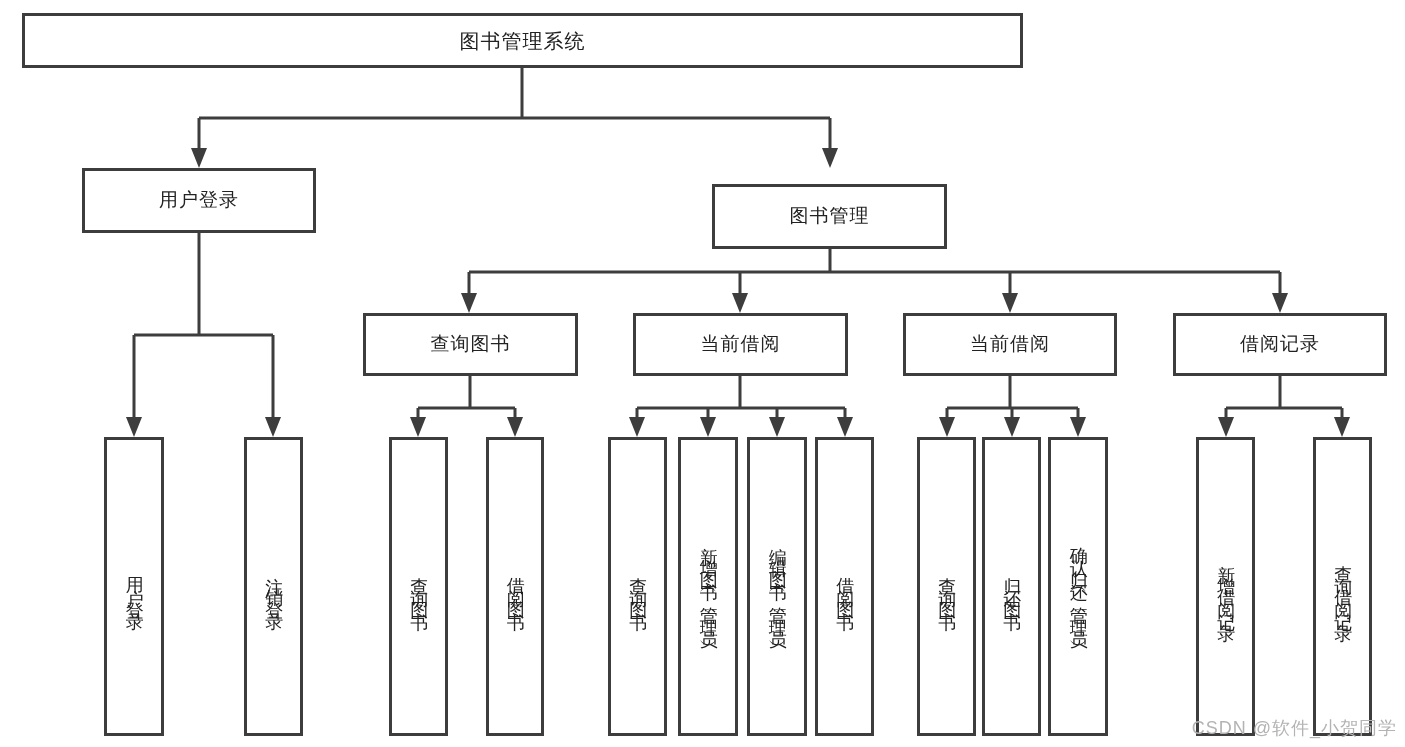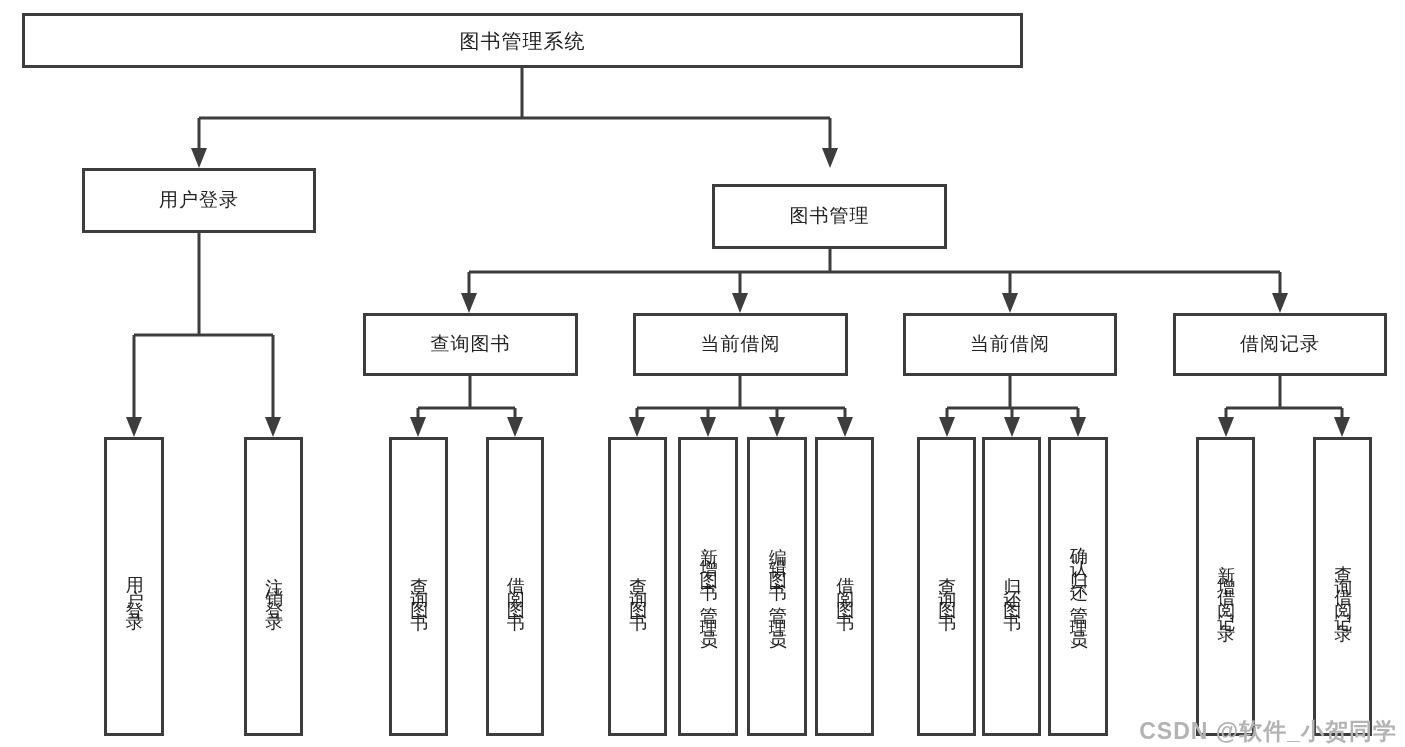--- a/index.html
+++ b/index.html
@@ -21,22 +21,22 @@
     display:flex;align-items:center;justify-content:center;
     text-align:left;line-height:1.2;
   }
   .node.h{font-size:19px;letter-spacing:1px;}
   .node.h.title{font-size:20px;}
   .node.v{
     writing-mode:vertical-rl;text-orientation:mixed;
     font-size:18px;letter-spacing:12px;
   }
   .watermark{
-    position:absolute;right:8px;top:716px;font-size:23px;
-    color:var(--watermark);letter-spacing:1px;white-space:nowrap;z-index:5;font-weight:bold;
+    position:absolute;right:8px;top:716px;font-size:18px;
+    color:var(--watermark);letter-spacing:1px;white-space:nowrap;z-index:5;
   }
 </style>
 </head>
 <body>
 
 <div class="diagram">
 
   <svg class="connectors" viewBox="0 0 1405 747">
     <g>
       <path d="M522 68 V118 M199 118 H830 M199 118 V150 M830 118 V150"></path>

